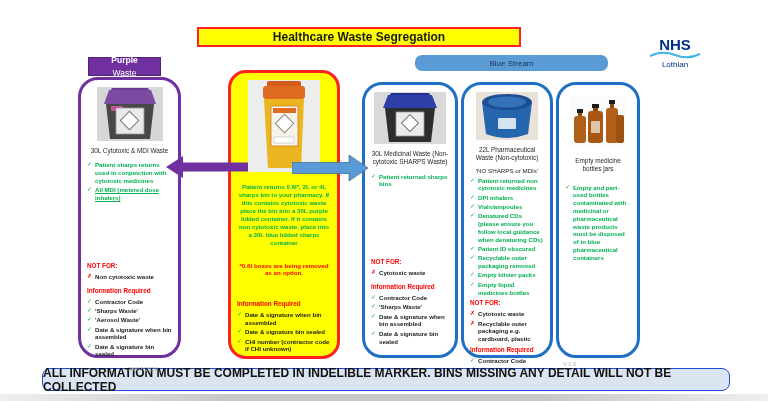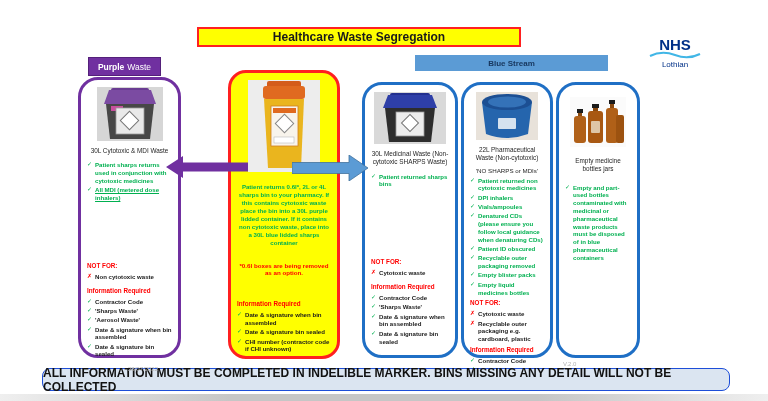--- a/index.html
+++ b/index.html
@@ -10,24 +10,24 @@
   .title-banner{position:absolute;left:197px;top:27px;width:324px;height:20px;background:#FFFF00;
     border:2px solid #FF2020;box-sizing:border-box;display:flex;align-items:center;justify-content:center;
     font-size:12px;font-weight:bold;color:#1a1a1a;}
 
   
   .nhs-logo{position:absolute;left:644px;top:35px;width:62px;height:36px;}
 
   
   .purple-label{position:absolute;left:88px;top:57px;width:73px;height:19px;background:#7030A0;
     border:1.5px solid #54207a;box-sizing:border-box;display:flex;align-items:center;justify-content:center;
-    color:#fff;font-size:8.5px;gap:3px;}
+    color:#fff;font-size:8.5px;gap:3px;flex-direction:column;}
   .purple-label .b{font-weight:bold;}
   .blue-banner{position:absolute;left:415px;top:55px;width:193px;height:16px;background:#5B9BD5;
-    display:flex;align-items:center;justify-content:center;color:#17365D;font-size:8px;font-weight:700;}
+    display:flex;align-items:center;justify-content:center;color:#17365D;font-size:8px;font-weight:400;border-radius:7px;}
 
   
   .card{position:absolute;background:#fff;border-radius:20px;box-sizing:border-box;padding:4px 6px;}
   .card-cytotoxic{left:78px;top:77px;width:103px;height:281px;border:3px solid #7030A0;}
   .card-returns{left:228px;top:70px;width:112px;height:289px;border:3px solid #FF2020;background:#FFFF00;border-radius:18px;}
   .card-medicinal{left:362px;top:82px;width:96px;height:276px;border:3px solid #1F6FC5;}
   .card-pharma{left:461px;top:82px;width:92px;height:276px;border:3px solid #1F6FC5;}
   .card-bottles{left:556px;top:82px;width:84px;height:276px;border:3px solid #1F6FC5;}
 
   .photo{display:block;margin:3px auto 0;}

